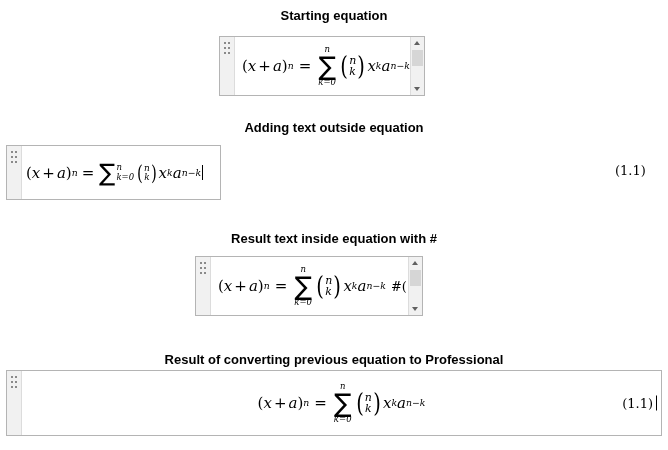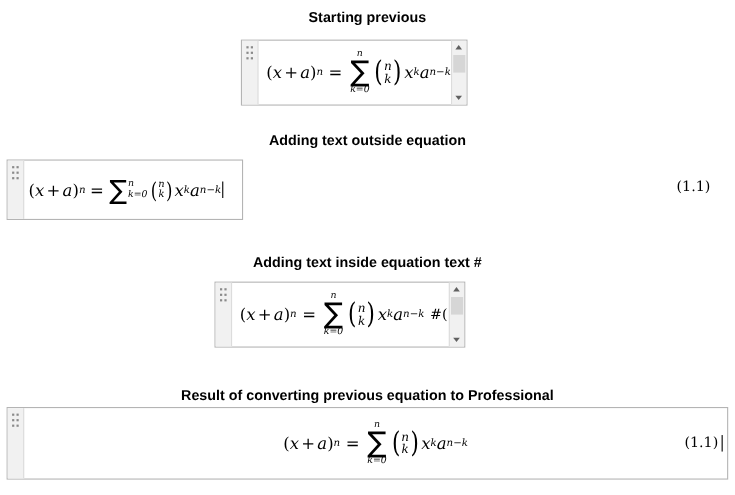--- a/index.html
+++ b/index.html
@@ -195,21 +195,21 @@
     position: absolute;
     font-family: "DejaVu Serif", "Liberation Serif", serif;
     font-size: 13px;
     color: #000;
   }
 </style>
 </head>
 <body>
 
 <div class="section" style="top:8px;">
-  <div class="section-title">Starting previous</div>
+  <div class="section-title">Starting equation</div>
 </div>
 
 <div class="eqbox" style="left:219px; top:36px; width:206px; height:60px;">
   <div class="eq-handle">
     <div class="dots">
         <i></i>
         <i></i>
         <i></i>
       </div>
   </div>
@@ -289,21 +289,21 @@
         <span>a</span>
         <span class="sup">n−k</span>
       <span class="caret"></span>
     </span>
   </div>
 </div>
 
 <div class="eqnum" style="left:615px; top:163px;">(1.1)</div>
 
 <div class="section" style="top:231px;">
-  <div class="section-title">Adding text inside equation text #</div>
+  <div class="section-title">Result text inside equation with #</div>
 </div>
 
 <div class="eqbox" style="left:195px; top:256px; width:228px; height:60px;">
   <div class="eq-handle">
     <div class="dots">
         <i></i>
         <i></i>
         <i></i>
       </div>
   </div>

